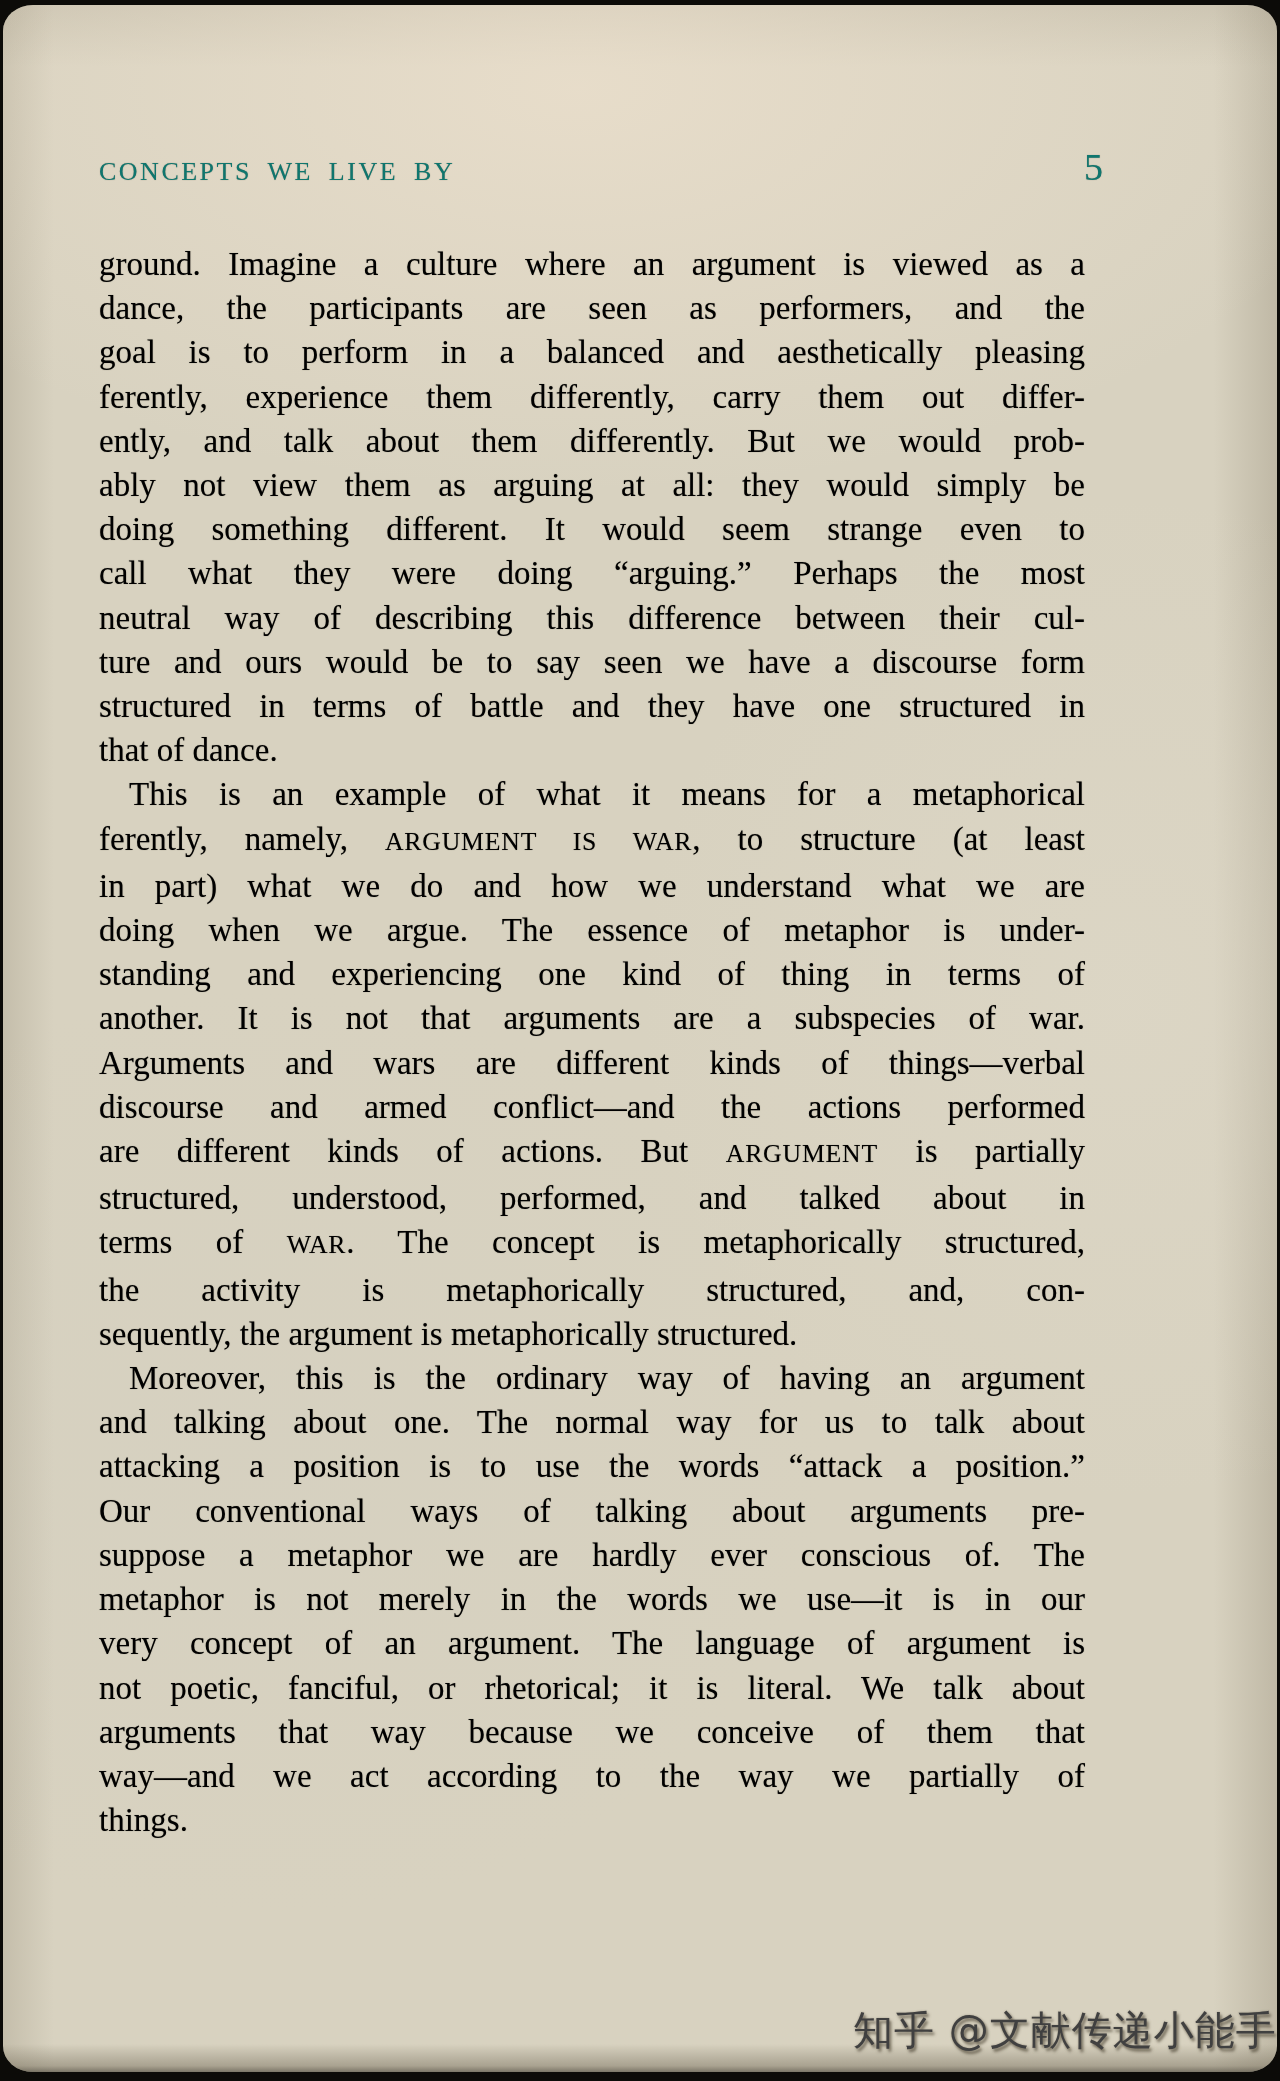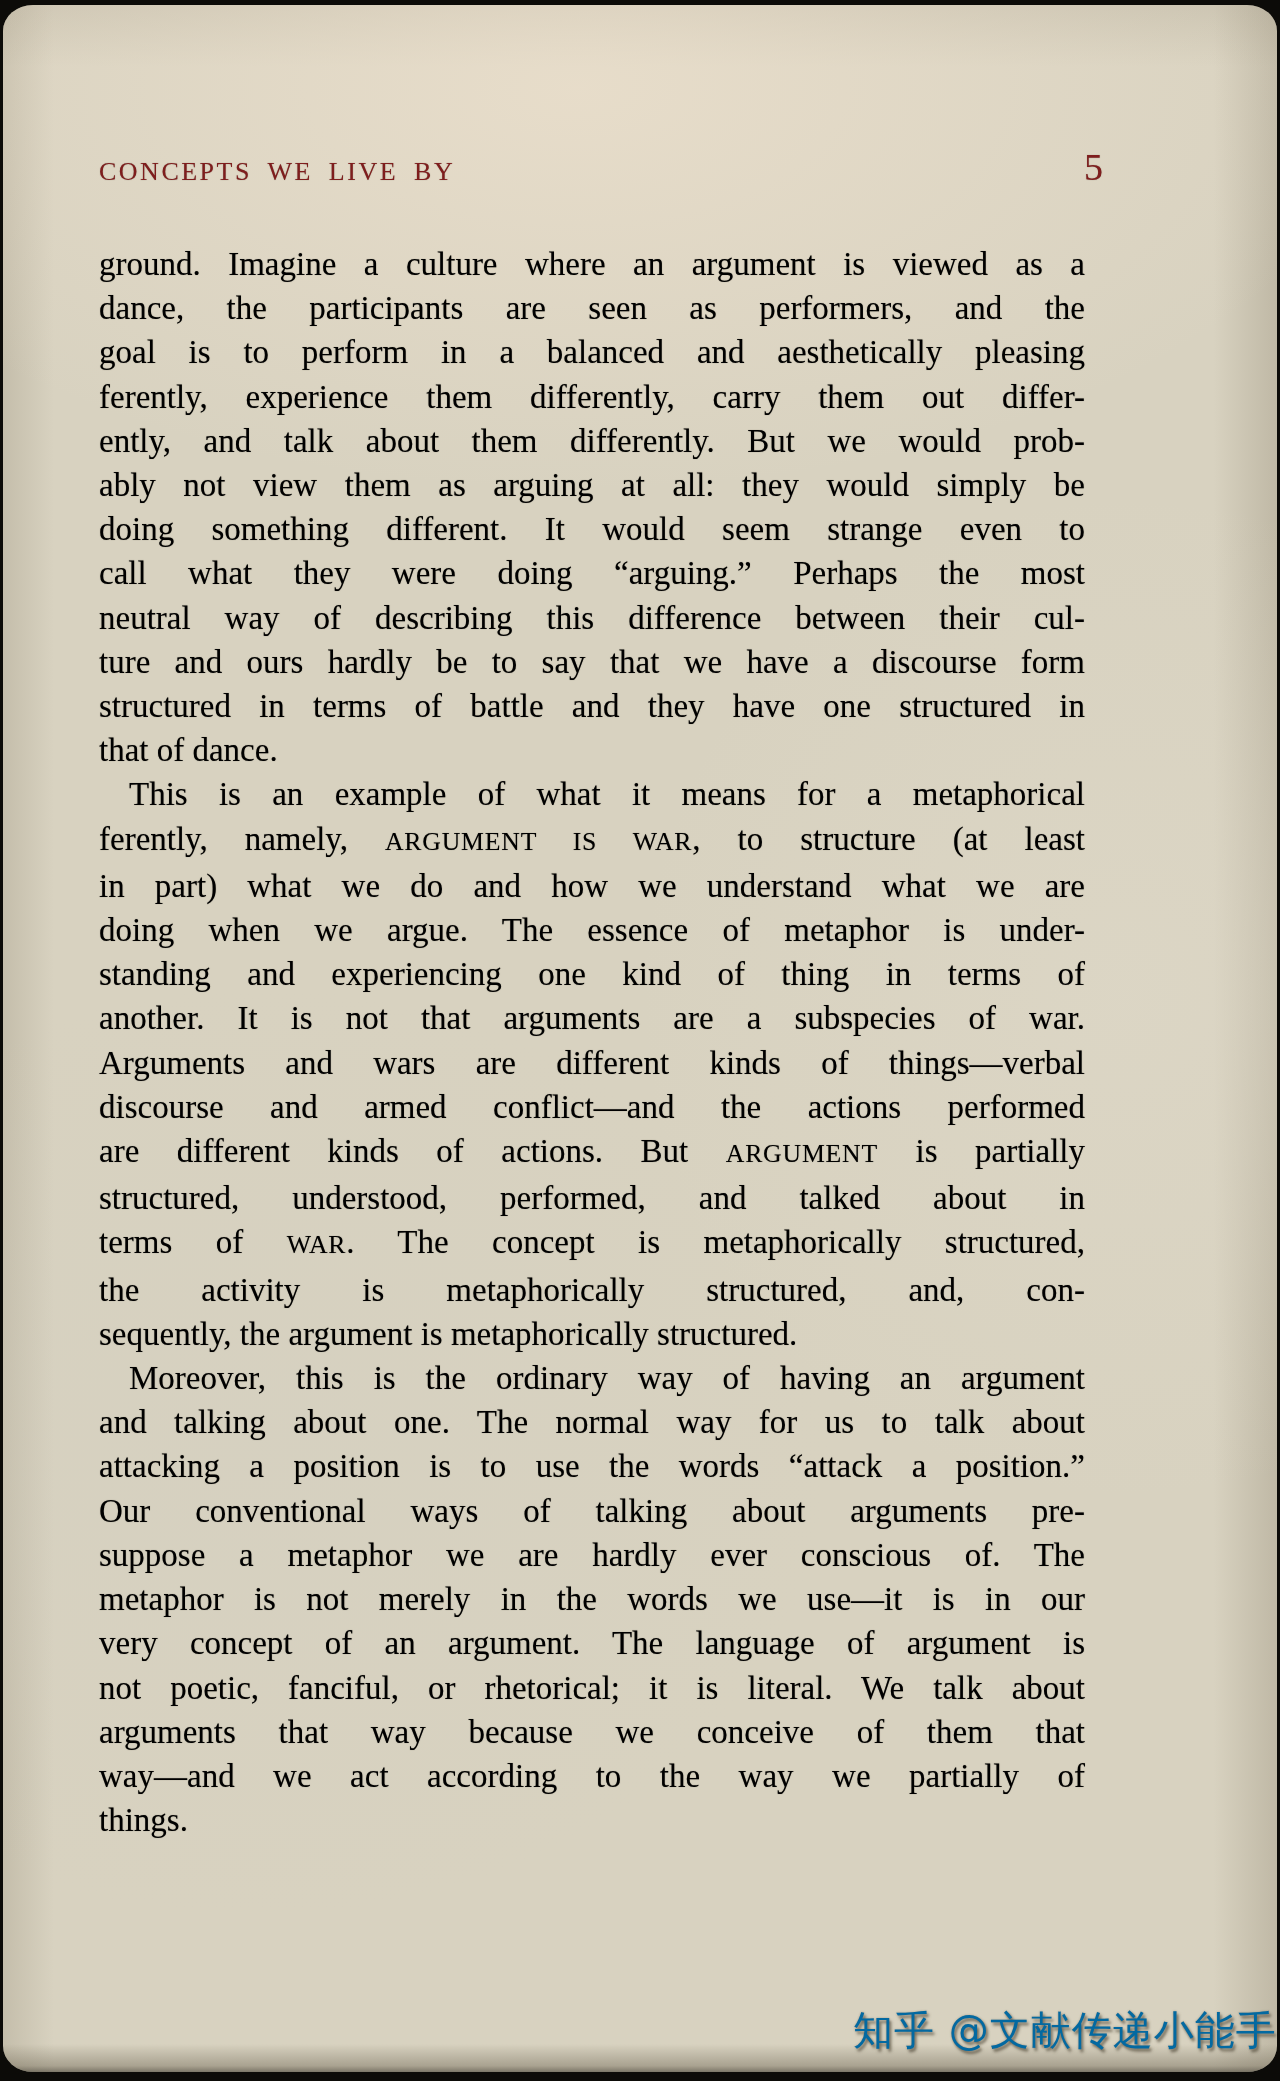--- a/index.html
+++ b/index.html
@@ -29,21 +29,21 @@
   }
   .bottom-edge-shadow {
     position: absolute; left: 0; right: 0; bottom: 0; height: 28px;
     pointer-events: none;
     background: linear-gradient(to bottom, rgba(100,92,74,0), rgba(104,96,78,0.42) 78%, rgba(62,57,45,0.6));
   }
   .running-header {
     position: absolute;
     left: 96px; top: 140px; width: 1004px;
     display: flex; justify-content: space-between; align-items: baseline;
-    color: #7f1d1d;
+    color: #0f766e;
   }
   .header-title {
     font-size: 26px;
     letter-spacing: 2.5px;
     word-spacing: 7px;
     text-shadow: 0 0 1px rgba(63,60,44,0.5);
   }
   .page-number {
     font-size: 38px;
     text-shadow: 0 0 1px rgba(63,60,44,0.5);
@@ -64,21 +64,21 @@
   .line.end  { text-align-last: left; }
   .line.indent { text-indent: 30px; }
   .it { }
   .sc { font-size: 0.78em; letter-spacing: 0.8px; }
   .watermark {
     position: absolute;
     left: 850px; top: 1998px;
     font-family: "DejaVu Sans", "Liberation Sans", sans-serif;
     font-size: 40px;
     letter-spacing: 1px;
-    color: #0369a1;
+    color: #404040;
     text-shadow: 2px 3px 3px rgba(90,83,66,0.8), 0 0 2px rgba(90,83,66,0.45);
   }
 </style>
 </head>
 <body>
 
 <div class="page">
   <div class="page-texture"></div>
 
   <div class="running-header">
@@ -89,21 +89,21 @@
   <div class="body-text">
       <div class="line"><span class="rg">ground. Imagine a culture where an argument is viewed as a</span></div>
       <div class="line"><span class="rg">dance, the participants are seen as performers, and the</span></div>
       <div class="line"><span class="rg">goal is to perform in a balanced and aesthetically pleasing</span></div>
       <div class="line"><span class="rg">ferently, experience them differently, carry them out differ-</span></div>
       <div class="line"><span class="rg">ently, and talk about them differently. But </span><span class="it">we</span><span class="rg"> would prob-</span></div>
       <div class="line"><span class="rg">ably not view them as arguing at all: they would simply be</span></div>
       <div class="line"><span class="rg">doing something different. It would seem strange even to</span></div>
       <div class="line"><span class="rg">call what they were doing “arguing.” Perhaps the most</span></div>
       <div class="line"><span class="rg">neutral way of describing this difference between their cul-</span></div>
-      <div class="line"><span class="rg">ture and ours hardly be to say that we have a discourse form</span></div>
+      <div class="line"><span class="rg">ture and ours would be to say seen we have a discourse form</span></div>
       <div class="line"><span class="rg">structured in terms of battle and they have one structured in</span></div>
       <div class="line end"><span class="rg">that of dance.</span></div>
       <div class="line indent"><span class="rg">This is an example of what it means for a metaphorical</span></div>
       <div class="line"><span class="rg">ferently, namely, </span><span class="sc">ARGUMENT IS WAR</span><span class="rg">, to structure (at least</span></div>
       <div class="line"><span class="rg">in part) what we do and how we understand what we are</span></div>
       <div class="line"><span class="rg">doing when we argue. </span><span class="it">The essence of metaphor is under-</span></div>
       <div class="line"><span class="it">standing and experiencing one kind of thing in terms of</span></div>
       <div class="line"><span class="it">another.</span><span class="rg"> It is not that arguments are a subspecies of war.</span></div>
       <div class="line"><span class="rg">Arguments and wars are different kinds of things—verbal</span></div>
       <div class="line"><span class="rg">discourse and armed conflict—and the actions performed</span></div>

